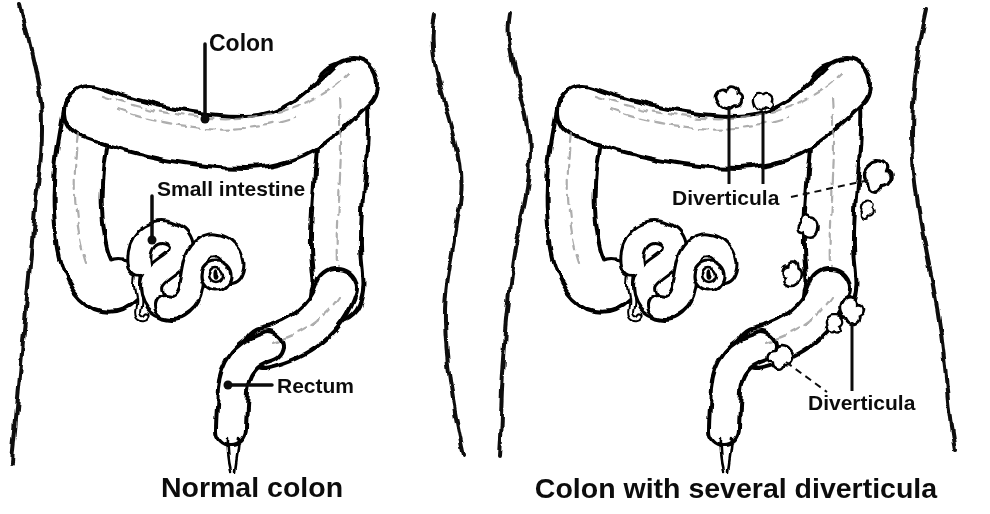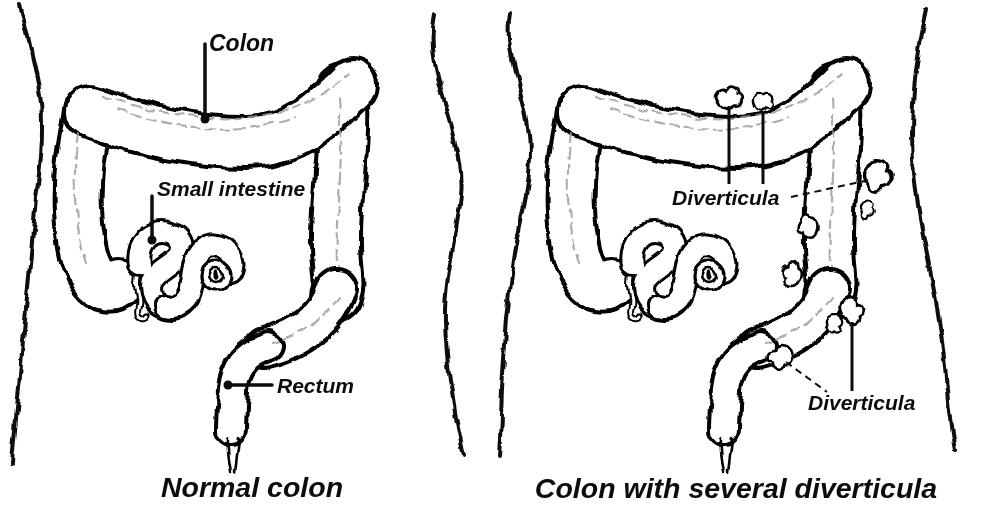--- a/index.html
+++ b/index.html
@@ -1,20 +1,20 @@
 <!DOCTYPE html>
 <html><head>
 <meta charset="utf-8">
 <style>
   html,body{
     margin:0;padding:0;background:#ffffff;
     font-family:"Liberation Sans","DejaVu Sans",sans-serif;
   }
   .stage{
-    position:relative;width:990px;height:514px;background:#ffffff;overflow:hidden;font-style:italic;
+    position:relative;width:990px;height:514px;background:#ffffff;overflow:hidden;
   }
   svg{display:block}
   .label-text{
     font-family:"Liberation Sans","DejaVu Sans",sans-serif;
     font-weight:700;fill:#0c0c0c;
   }
   .caption-text{
     font-family:"Liberation Sans","DejaVu Sans",sans-serif;
     font-weight:700;fill:#0c0c0c;
   }

